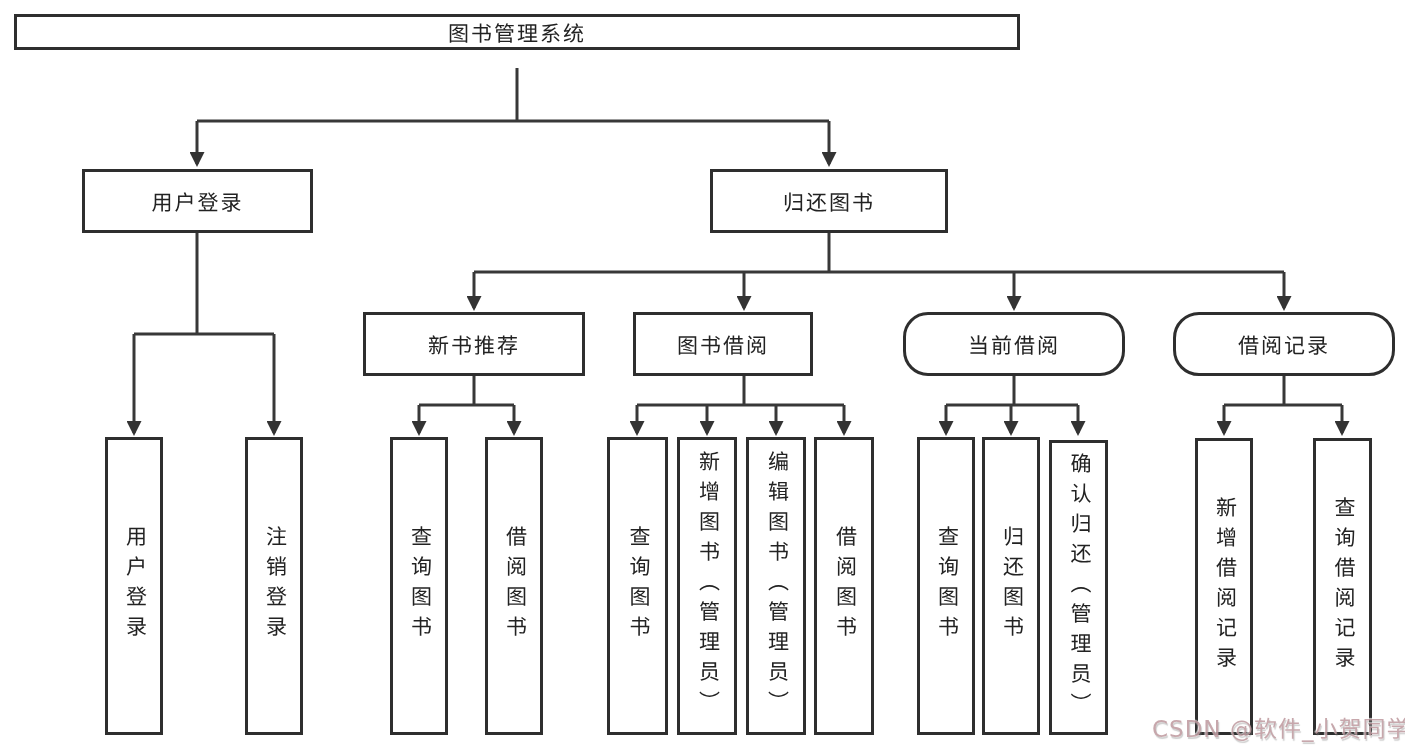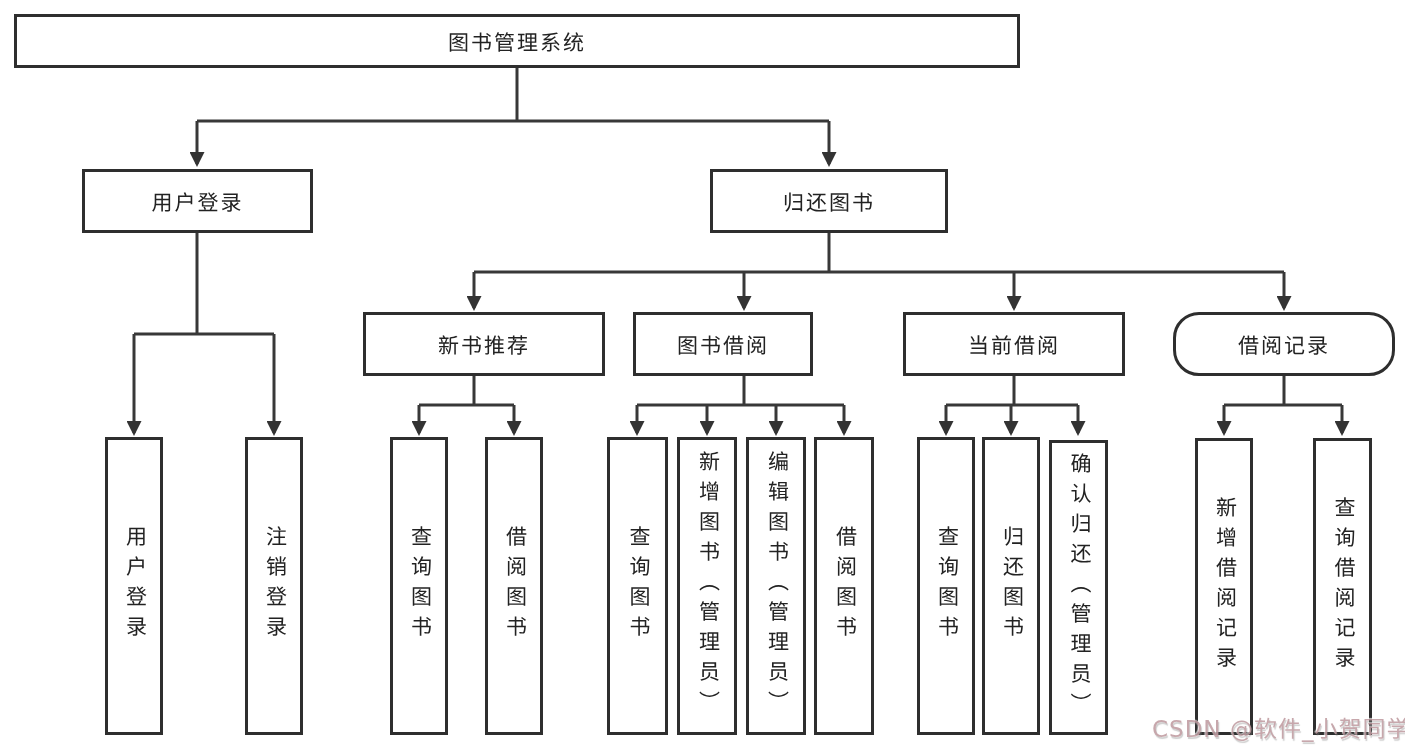--- a/index.html
+++ b/index.html
@@ -100,28 +100,28 @@
 
       <path d="M946,405 V433" marker-end="url(#arw)"></path>
       <path d="M1011,405 V433" marker-end="url(#arw)"></path>
       <path d="M1078,405 V433" marker-end="url(#arw)"></path>
 
       <path d="M1224,405 V433" marker-end="url(#arw)"></path>
       <path d="M1342,405 V433" marker-end="url(#arw)"></path>
     </g>
   </svg>
 
-  <div class="box hbox" style="left:14px; top:14px; width:1006px; height:54px;">图书管理系统</div>
+  <div class="box hbox" style="left:14px; top:14px; width:1006px; height:36px;">图书管理系统</div>
 
   <div class="box hbox" style="left:82px; top:169px; width:231px; height:64px;">用户登录</div>
   <div class="box hbox" style="left:710px; top:169px; width:238px; height:64px;">归还图书</div>
 
-  <div class="box hbox" style="left:363px; top:312px; width:242px; height:64px;">新书推荐</div>
+  <div class="box hbox" style="left:363px; top:312px; width:222px; height:64px;">新书推荐</div>
   <div class="box hbox" style="left:633px; top:312px; width:180px; height:64px;">图书借阅</div>
-  <div class="box hbox" style="left:903px; top:312px; width:222px; height:64px;">当前借阅</div>
+  <div class="box hbox" style="left:903px; top:312px; width:222px; height:64px;border-radius:25px;">当前借阅</div>
   <div class="box hbox" style="left:1173px; top:312px; width:222px; height:64px;border-radius:26px;">借阅记录</div>
 
   <div class="box vbox" style="left:105px; top:437px; width:58px; height:298px;">用户登录</div>
   <div class="box vbox" style="left:245px; top:437px; width:58px; height:298px;">注销登录</div>
 
   <div class="box vbox" style="left:390px; top:437px; width:58px; height:298px;">查询图书</div>
   <div class="box vbox" style="left:485px; top:437px; width:58px; height:298px;">借阅图书</div>
 
   <div class="box vbox" style="left:607px; top:437px; width:61px; height:298px;">查询图书</div>
   <div class="box vbox" style="left:677px; top:437px; width:60px; height:298px;">新增图书（管理员）</div>

